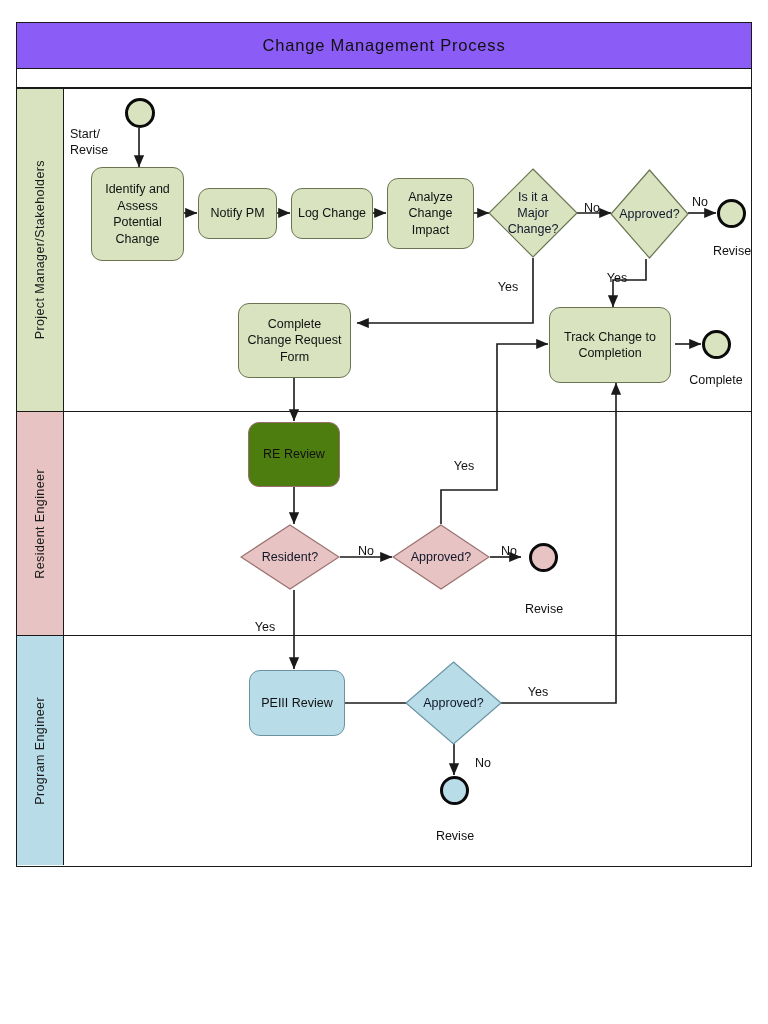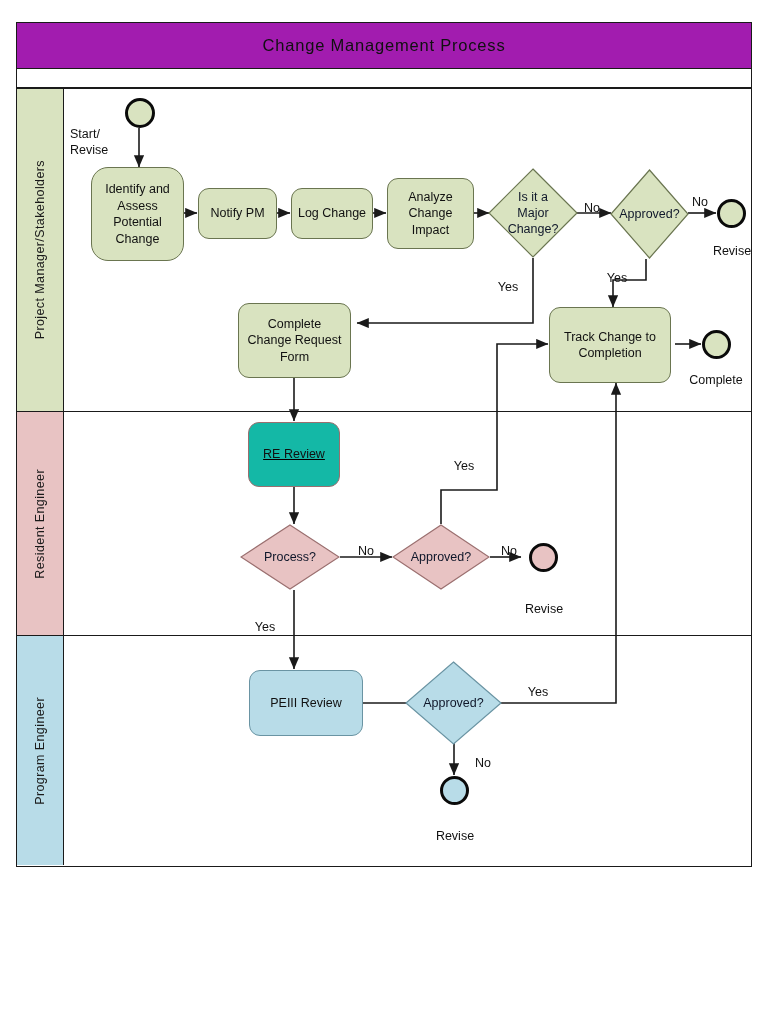--- a/index.html
+++ b/index.html
@@ -11,21 +11,21 @@
   #canvas {
     position: relative;
     width: 768px; height: 1024px;
     overflow: hidden;
     background: #ffffff;
   }
   .title-bar {
     position: absolute;
     left: 16px; top: 22px;
     width: 736px; height: 47px;
-    background: #a21caf;
+    background: #8b5cf6;
     border: 1.5px solid #1a1a1a;
     box-sizing: border-box;
     display: flex; align-items: center; justify-content: center;
   }
   .title-bar span {
     font-size: 16.5px;
     color: #101010;
     letter-spacing: 0.8px;
   }
   .header-strip {
@@ -78,21 +78,21 @@
     position: absolute;
     box-sizing: border-box;
     display: flex; align-items: center; justify-content: center;
     text-align: center;
   }
   .proc {
     border: 1.2px solid #5f6b4a;
     border-radius: 11px;
   }
   .proc.green { background: #d9e3c0; border-color: #6a7550; }
-  .proc.pink  { background: #14b8a6; border-color: #9a6f6f; text-decoration: underline; }
+  .proc.pink  { background: #4d7c0f; border-color: #9a6f6f; }
   .proc.blue  { background: #b8dce8; border-color: #6a94a3; }
   .proc span { font-size: 12.5px; color: #111; line-height: 1.32; }
   .diamond-wrap { position: absolute; }
   .diamond-label {
     position: absolute; left: 0; top: 0;
     width: 100%; height: 100%;
     display: flex; align-items: center; justify-content: center;
     text-align: center;
     font-size: 12.5px; color: #0f172a; line-height: 1.3;
     pointer-events: none;
@@ -169,21 +169,21 @@
       <path d="M294,590 L294,669"></path>
       <path d="M340,703 L443,703"></path>
       <path d="M454,737 L454,775"></path>
       <path d="M501,703 L616,703 L616,383"></path>
     </g>
   </svg>
 
   <div class="endnode green" style="left:125px; top:98px; width:30px; height:30px;"></div>
   <div class="txt" style="left:70px; top:118px; width:60px;">Start/<br>Revise</div>
 
-  <div class="node proc green" style="left:91px; top:167px; width:93px; height:94px;border-radius:17px;">
+  <div class="node proc green" style="left:91px; top:167px; width:93px; height:94px;">
     <span>Identify and<br>Assess<br>Potential<br>Change</span>
   </div>
 
   <div class="node proc green" style="left:291px; top:188px; width:82px; height:51px;">
     <span>Log Change</span>
   </div>
 
   <div class="node proc green" style="left:198px; top:188px; width:79px; height:51px;">
     <span>Notify PM</span>
   </div>
@@ -221,34 +221,34 @@
   <div class="txt ctr" style="left:716px; top:364px;">Complete</div>
 
   <div class="node proc pink" style="left:248px; top:422px; width:92px; height:65px;">
     <span>RE Review</span>
   </div>
 
   <div class="diamond-wrap" style="left:240px; top:524px; width:100px; height:66px;">
     <svg width="100" height="66" viewBox="0 0 100 66">
         <polygon points="50,1 99,33 50,65 1,33" fill="#e8c3c3" stroke="#9a6f6f" stroke-width="1.2"></polygon>
       </svg>
-    <div class="diamond-label">Process?</div>
+    <div class="diamond-label">Resident?</div>
   </div>
 
   <div class="diamond-wrap" style="left:392px; top:524px; width:98px; height:66px;">
     <svg width="98" height="66" viewBox="0 0 98 66">
         <polygon points="49,1 97,33 49,65 1,33" fill="#e8c3c3" stroke="#9a6f6f" stroke-width="1.2"></polygon>
       </svg>
     <div class="diamond-label">Approved?</div>
   </div>
 
   <div class="endnode pink" style="left:529px; top:543px; width:29px; height:29px;"></div>
   <div class="txt ctr" style="left:544px; top:593px;">Revise</div>
 
-  <div class="node proc blue" style="left:249px; top:670px; width:114px; height:66px;">
+  <div class="node proc blue" style="left:249px; top:670px; width:96px; height:66px;">
     <span>PEIII Review</span>
   </div>
 
   <div class="diamond-wrap" style="left:405px; top:661px; width:97px; height:84px;">
     <svg width="97" height="84" viewBox="0 0 97 84">
         <polygon points="48.5,1 96,42 48.5,83 1,42" fill="#b8dce8" stroke="#6a94a3" stroke-width="1.2"></polygon>
       </svg>
     <div class="diamond-label">Approved?</div>
   </div>
 

